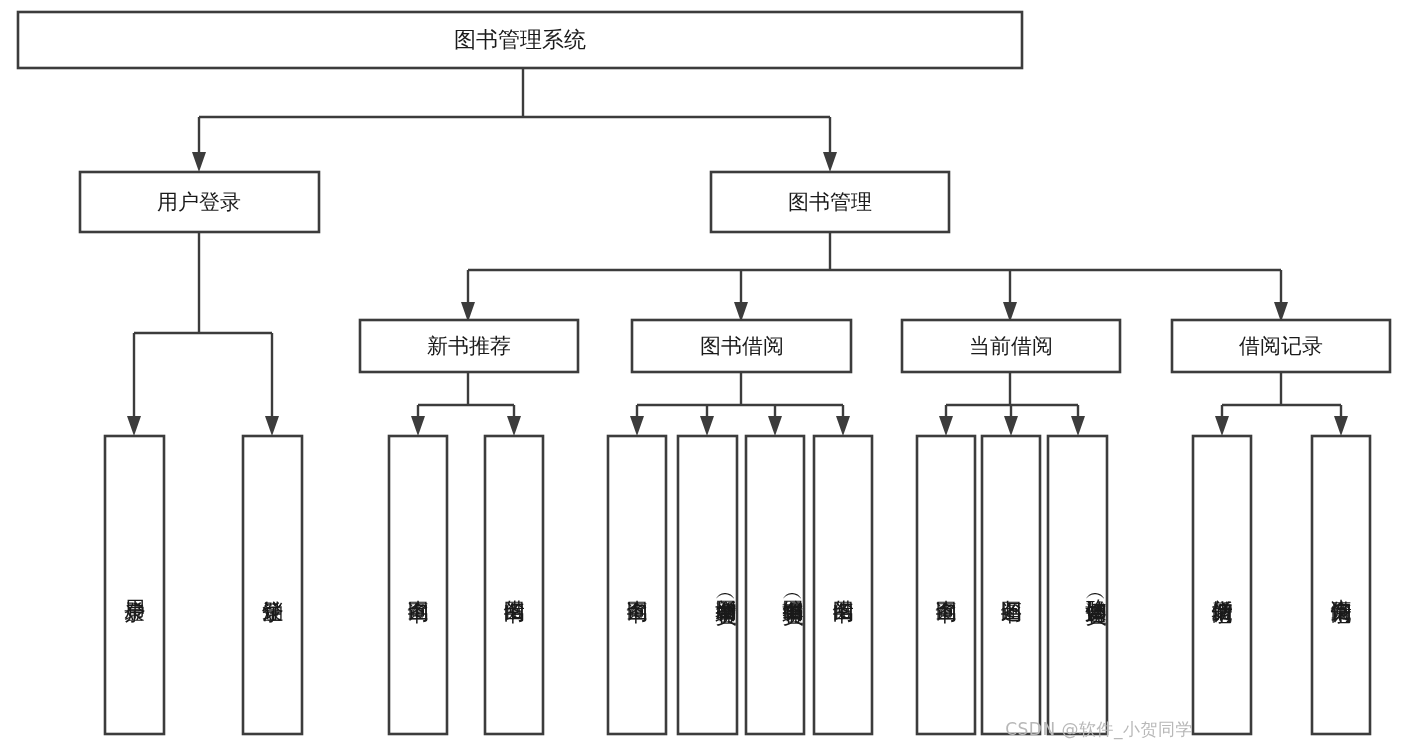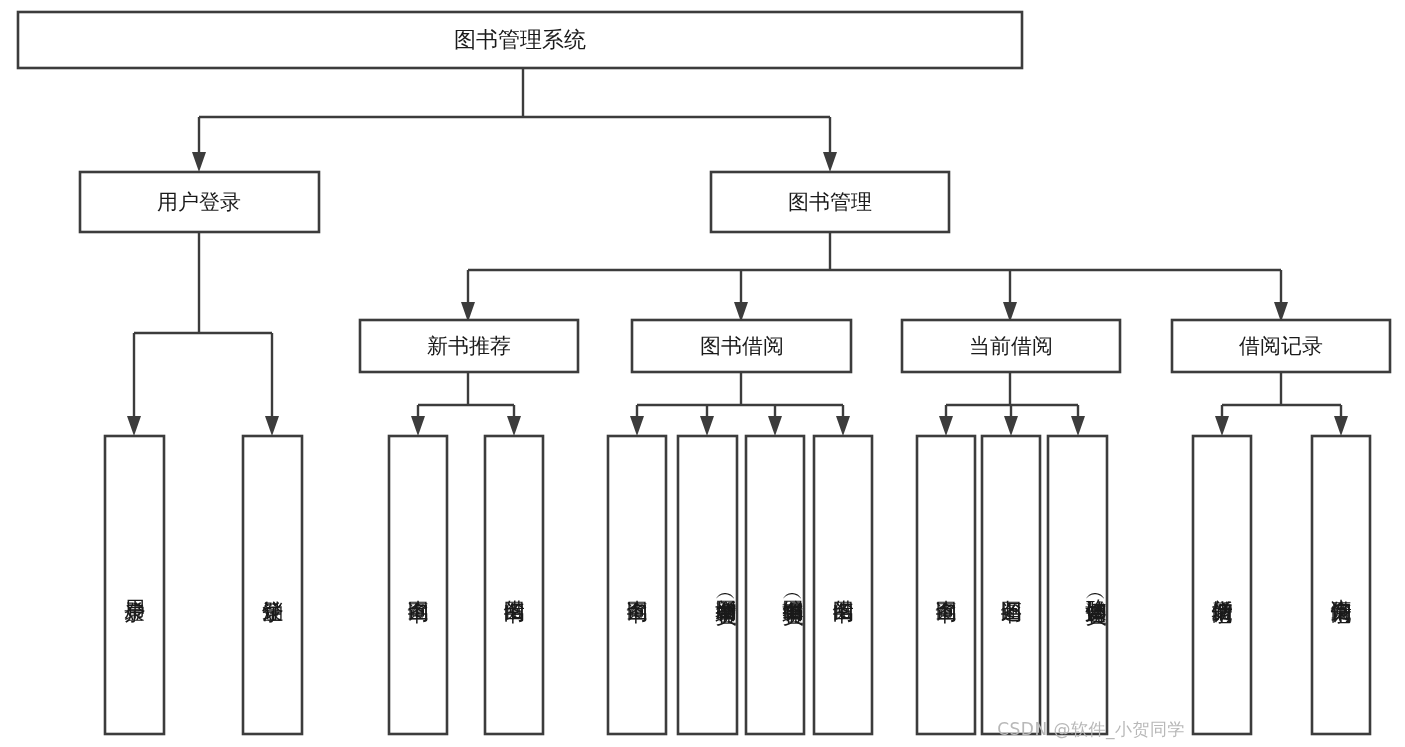--- a/index.html
+++ b/index.html
@@ -27,21 +27,21 @@
     position:absolute;
     font-family:"DejaVu Sans","Liberation Sans",sans-serif;
     font-size:21px;line-height:1.06;color:#1a1a1a;
     writing-mode:vertical-rl;text-orientation:upright;
     white-space:nowrap;letter-spacing:1px;
     display:flex;align-items:center;justify-content:center;
     pointer-events:none;
   }
   .vlabel.top-aligned{align-items:flex-start;}
   #watermark{
-    position:absolute;right:8px;bottom:6px;
+    position:absolute;right:0;bottom:6px;
     font-family:"DejaVu Sans","Liberation Sans",sans-serif;
     font-size:17px;color:#b8b8b8;letter-spacing:.5px;
     user-select:none;
   }
 </style>
 </head>
 <body>
 
 <div id="diagram-root">
 

